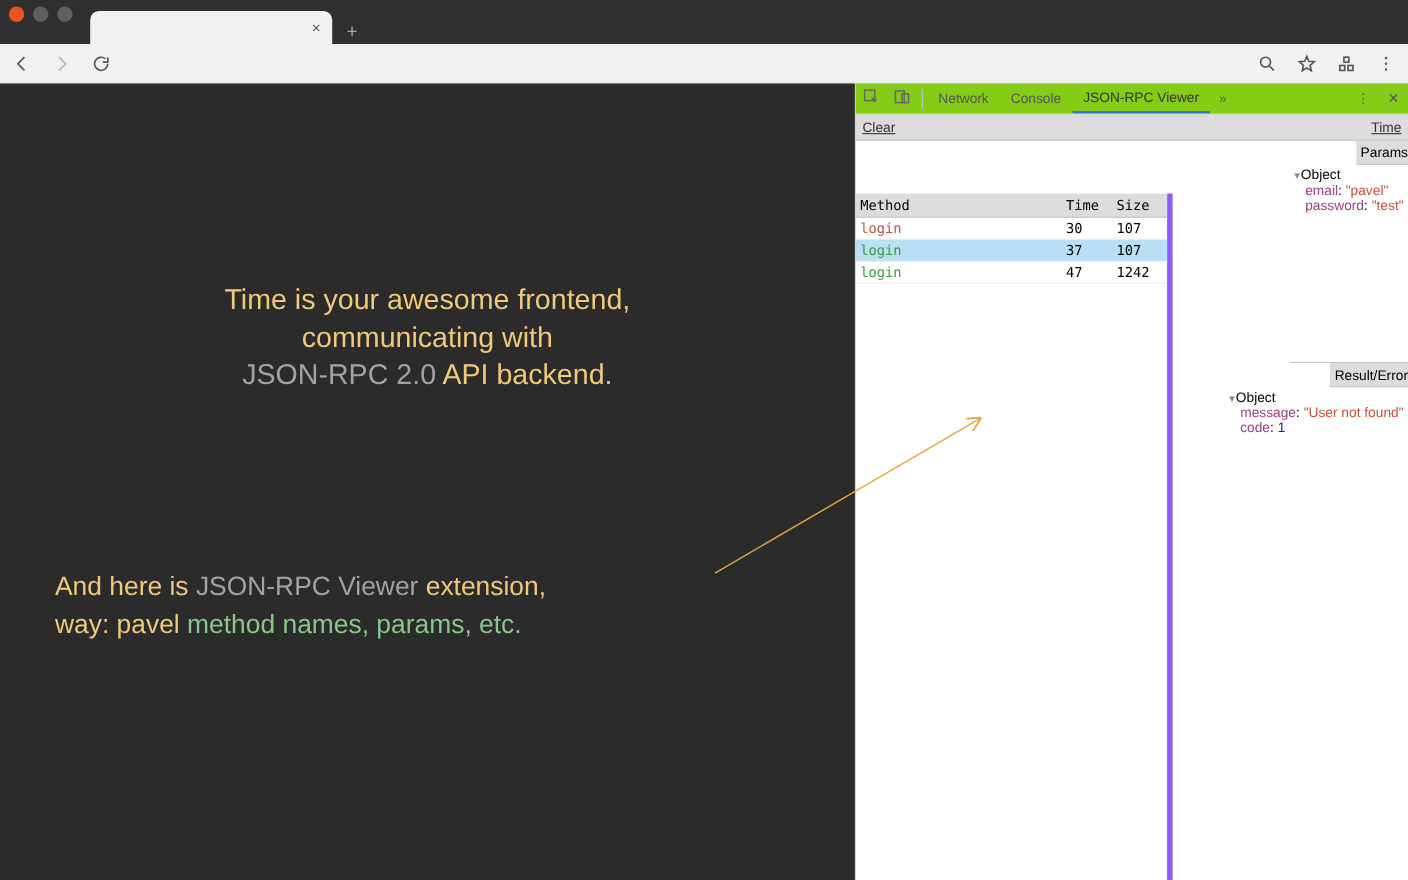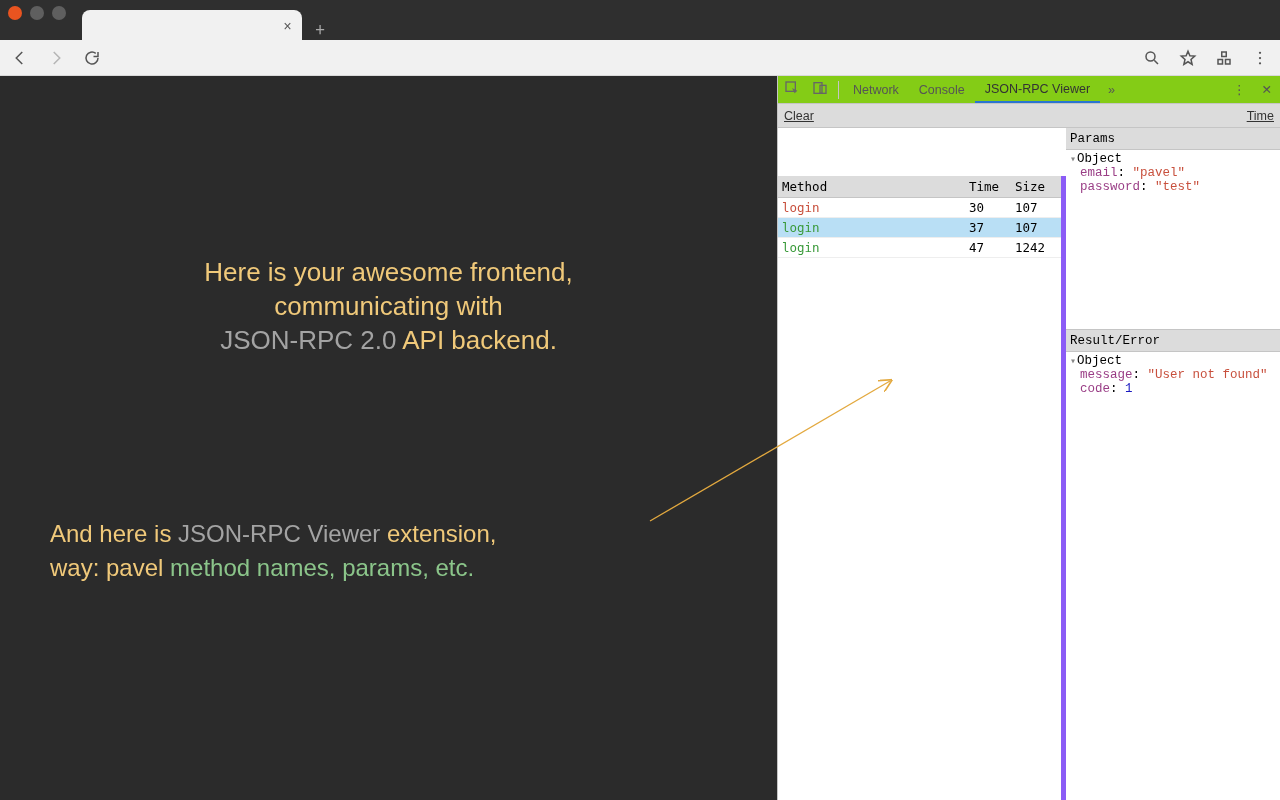--- a/index.html
+++ b/index.html
@@ -114,21 +114,21 @@
     border-bottom:1px solid #c5c5c5;
     display:flex;align-items:center;
     font-size:12.5px;
     padding:0 6px;
     gap:20px;
   }
   .dt-toolbar .clear{text-decoration:underline;color:#333;}
   .dt-toolbar .help{margin-left:auto;text-decoration:underline;color:#333;}
   .dt-body { flex:1; display:flex; }
   .dt-left { width: 288px; border-right:5px solid #8b5cf6; font-family:"DejaVu Sans Mono",Menlo,monospace; font-size:12.5px;margin-top:48px;}
-  .dt-right-panels{flex:1;display:flex;flex-direction:column;font-family:Liberation Mono, monospace;font-size:12.5px;}
+  .dt-right-panels{flex:1;display:flex;flex-direction:column;font-family:Liberation Sans, sans-serif;font-size:12.5px;align-items:flex-end;}
   .tbl-head{display:flex;background:#dcdcdc;border-bottom:1px solid #c5c5c5;height:22px;align-items:center;}
   .tbl-head .c1{flex:1;padding-left:4px;}
   .tbl-head .c2{width:46px;text-align:left;}
   .tbl-head .c3{width:46px;text-align:left;}
   .row{display:flex;height:20px;align-items:center;border-bottom:1px solid #eee;}
   .row .c1{flex:1;padding-left:4px;}
   .row .c2{width:46px;}
   .row .c3{width:46px;}
   .row.selected{background:#b9dff5;}
   .m-red{color:#c8503d;}
@@ -202,21 +202,21 @@
         <circle cx="12" cy="5" r="1.5" fill="#555" stroke="none"></circle>
         <circle cx="12" cy="12" r="1.5" fill="#555" stroke="none"></circle>
         <circle cx="12" cy="19" r="1.5" fill="#555" stroke="none"></circle>
       </svg>
   </div>
 </div>
 
 <div class="main">
   <div class="page">
     <div class="para1">
-      <div><span>Here is your awesome frontend,</span></div>
+      <div><span>Time is your awesome frontend,</span></div>
       <div><span>communicating with</span></div>
       <div>
         <span class="red">JSON-RPC 2.0</span><span> API backend.</span>
       </div>
     </div>
     <div class="para2">
       <div>
         <span>And here is </span><span class="red">JSON-RPC Viewer</span><span> extension,</span>
       </div>
       <div>

